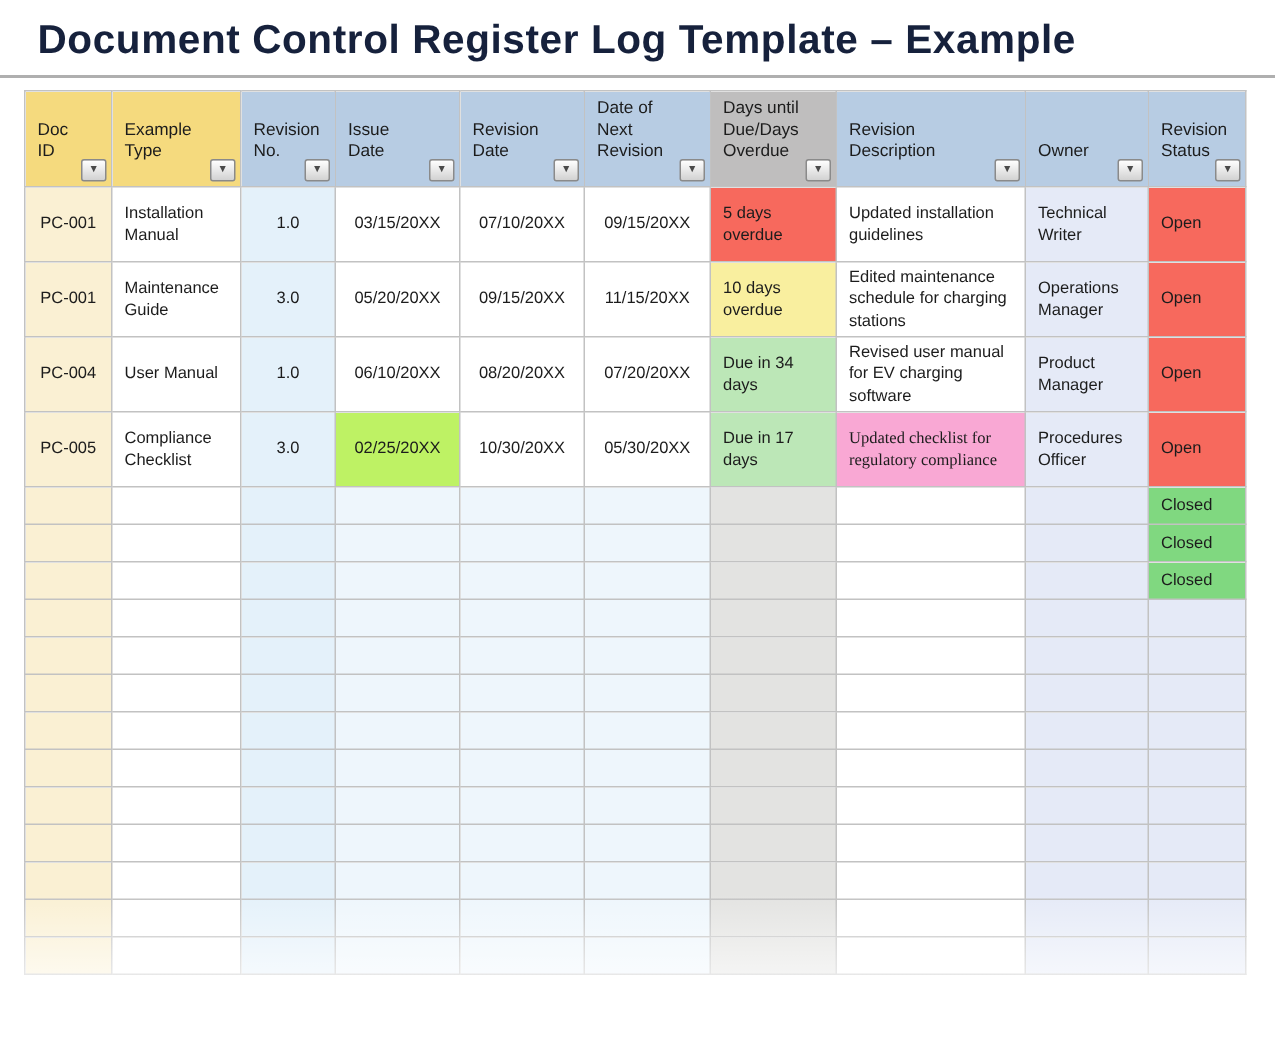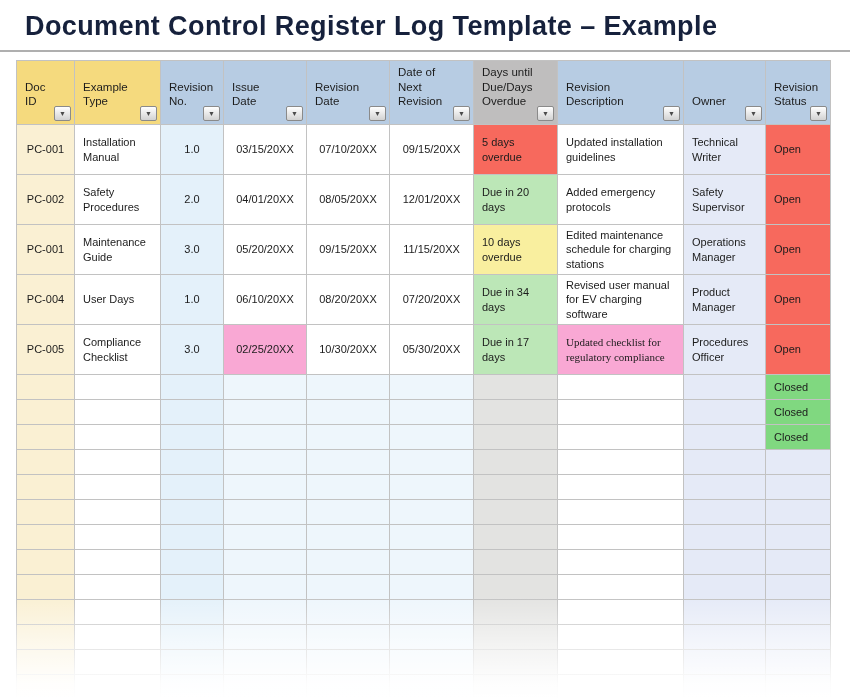--- a/index.html
+++ b/index.html
@@ -136,60 +136,48 @@
           <td class="center" style="background: rgb(228, 241, 250);">1.0</td>
           <td class="center" style="background: rgb(255, 255, 255);">03/15/20XX</td>
           <td class="center" style="background: rgb(255, 255, 255);">07/10/20XX</td>
           <td class="center" style="background: rgb(255, 255, 255);">09/15/20XX</td>
           <td style="background: rgb(247, 105, 93);">5 days overdue</td>
           <td style="background: rgb(255, 255, 255);">Updated installation guidelines</td>
           <td style="background: rgb(229, 234, 247);">Technical Writer</td>
           <td style="background: rgb(247, 105, 93);">Open</td>
         </tr>
         <tr style="height: 50px;">
-          <td class="center" style="background: rgb(250, 240, 211);">PC-002</td>
-          <td style="background: rgb(255, 255, 255);">Safety Procedures</td>
-          <td class="center" style="background: rgb(228, 241, 250);">2.0</td>
-          <td class="center" style="background: rgb(255, 255, 255);">04/01/20XX</td>
-          <td class="center" style="background: rgb(255, 255, 255);">08/05/20XX</td>
-          <td class="center" style="background: rgb(255, 255, 255);">12/01/20XX</td>
-          <td style="background: rgb(188, 231, 183);">Due in 20 days</td>
-          <td style="background: rgb(255, 255, 255);">Added emergency protocols</td>
-          <td style="background: rgb(229, 234, 247);">Safety Supervisor</td>
-          <td style="background: rgb(247, 105, 93);">Open</td>
-        </tr>
-        <tr style="height: 50px;">
           <td class="center" style="background: rgb(250, 240, 211);">PC-001</td>
           <td style="background: rgb(255, 255, 255);">Maintenance Guide</td>
           <td class="center" style="background: rgb(228, 241, 250);">3.0</td>
           <td class="center" style="background: rgb(255, 255, 255);">05/20/20XX</td>
           <td class="center" style="background: rgb(255, 255, 255);">09/15/20XX</td>
           <td class="center" style="background: rgb(255, 255, 255);">11/15/20XX</td>
           <td style="background: rgb(249, 239, 159);">10 days overdue</td>
           <td style="background: rgb(255, 255, 255);">Edited maintenance schedule for charging stations</td>
           <td style="background: rgb(229, 234, 247);">Operations Manager</td>
           <td style="background: rgb(247, 105, 93);">Open</td>
         </tr>
         <tr style="height: 50px;">
           <td class="center" style="background: rgb(250, 240, 211);">PC-004</td>
-          <td style="background: rgb(255, 255, 255);">User Days</td>
+          <td style="background: rgb(255, 255, 255);">User Manual</td>
           <td class="center" style="background: rgb(228, 241, 250);">1.0</td>
           <td class="center" style="background: rgb(255, 255, 255);">06/10/20XX</td>
           <td class="center" style="background: rgb(255, 255, 255);">08/20/20XX</td>
           <td class="center" style="background: rgb(255, 255, 255);">07/20/20XX</td>
           <td style="background: rgb(188, 231, 183);">Due in 34 days</td>
           <td style="background: rgb(255, 255, 255);">Revised user manual for EV charging software</td>
           <td style="background: rgb(229, 234, 247);">Product Manager</td>
           <td style="background: rgb(247, 105, 93);">Open</td>
         </tr>
         <tr style="height: 50px;">
           <td class="center" style="background: rgb(250, 240, 211);">PC-005</td>
           <td style="background: rgb(255, 255, 255);">Compliance Checklist</td>
           <td class="center" style="background: rgb(228, 241, 250);">3.0</td>
-          <td class="center" style="background: #f9a8d4;">02/25/20XX</td>
+          <td class="center" style="background: #bef264;">02/25/20XX</td>
           <td class="center" style="background: rgb(255, 255, 255);">10/30/20XX</td>
           <td class="center" style="background: rgb(255, 255, 255);">05/30/20XX</td>
           <td style="background: rgb(188, 231, 183);">Due in 17 days</td>
           <td style="background: #f9a8d4; font-family: Liberation Serif, serif;">Updated checklist for regulatory compliance</td>
           <td style="background: rgb(229, 234, 247);">Procedures Officer</td>
           <td style="background: rgb(247, 105, 93);">Open</td>
         </tr>
         <tr style="height: 25px;">
           <td class="center" style="background: rgb(250, 240, 211);"></td>
           <td style="background: rgb(255, 255, 255);"></td>

